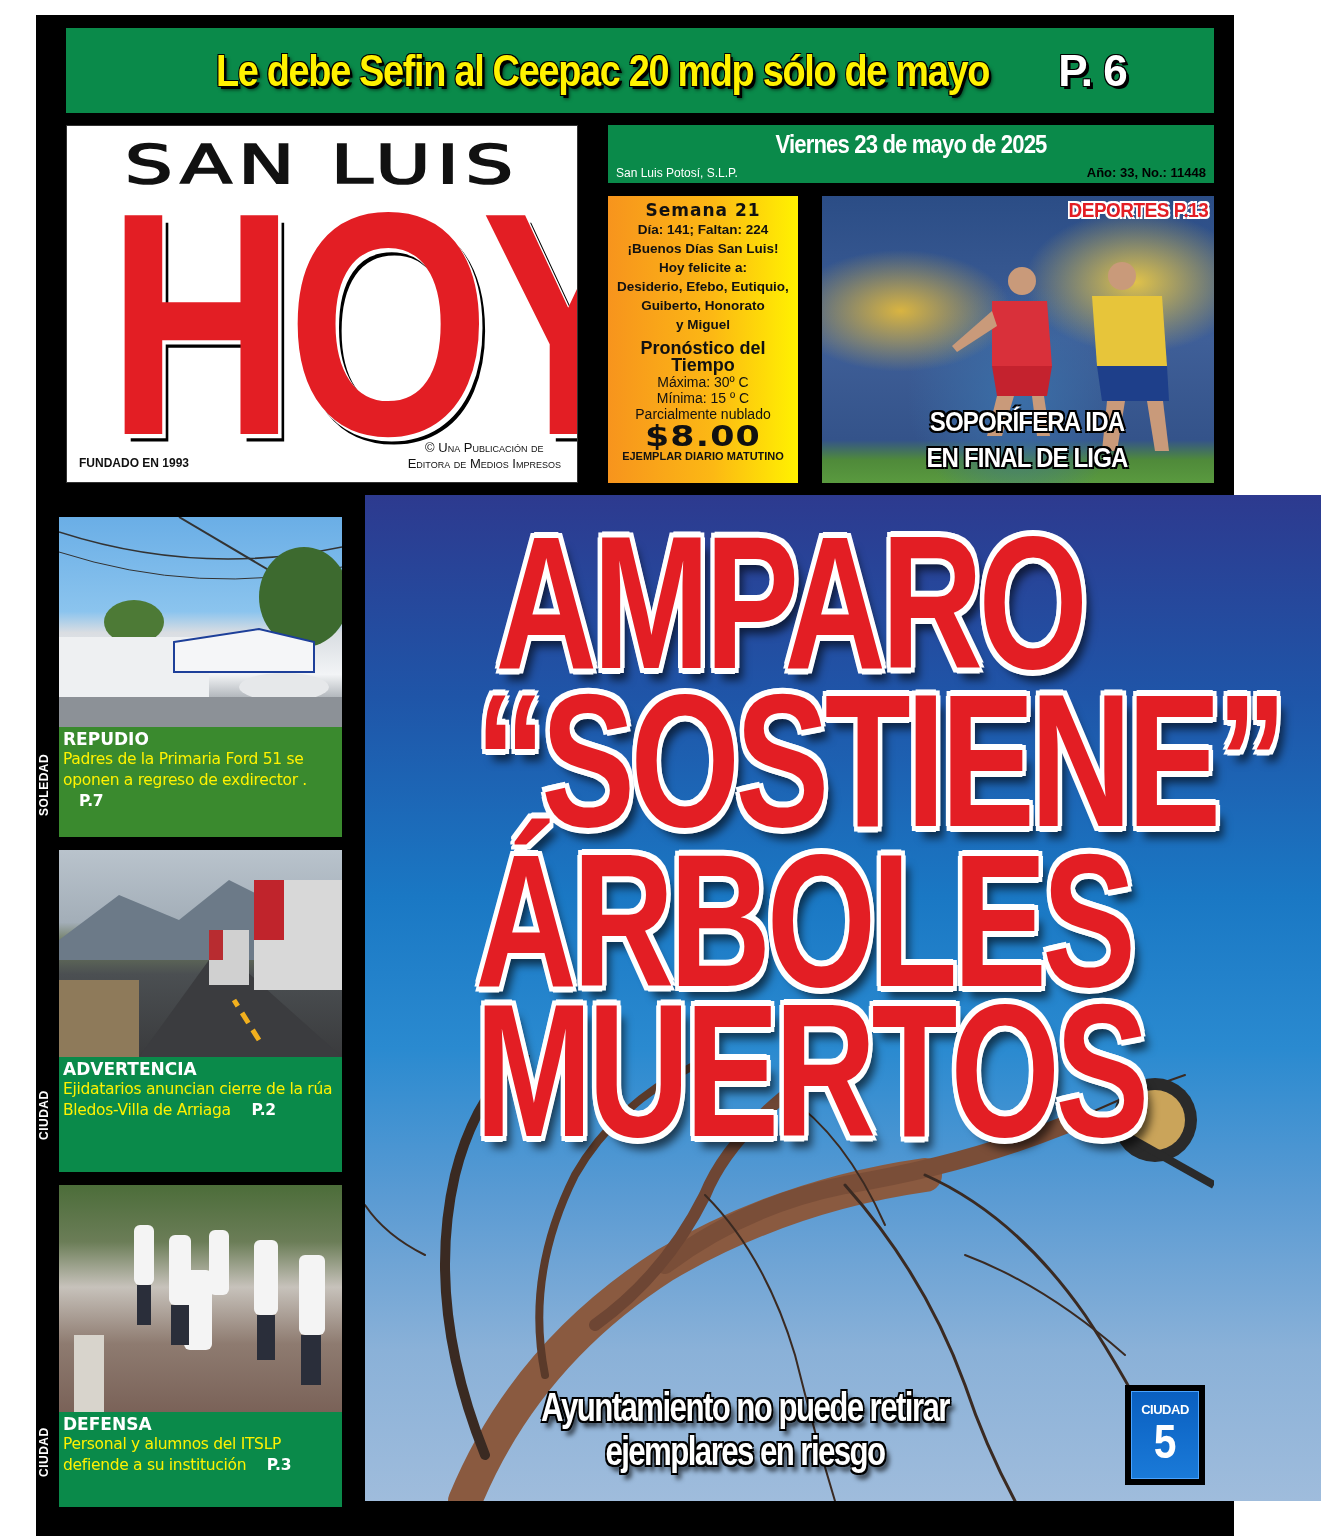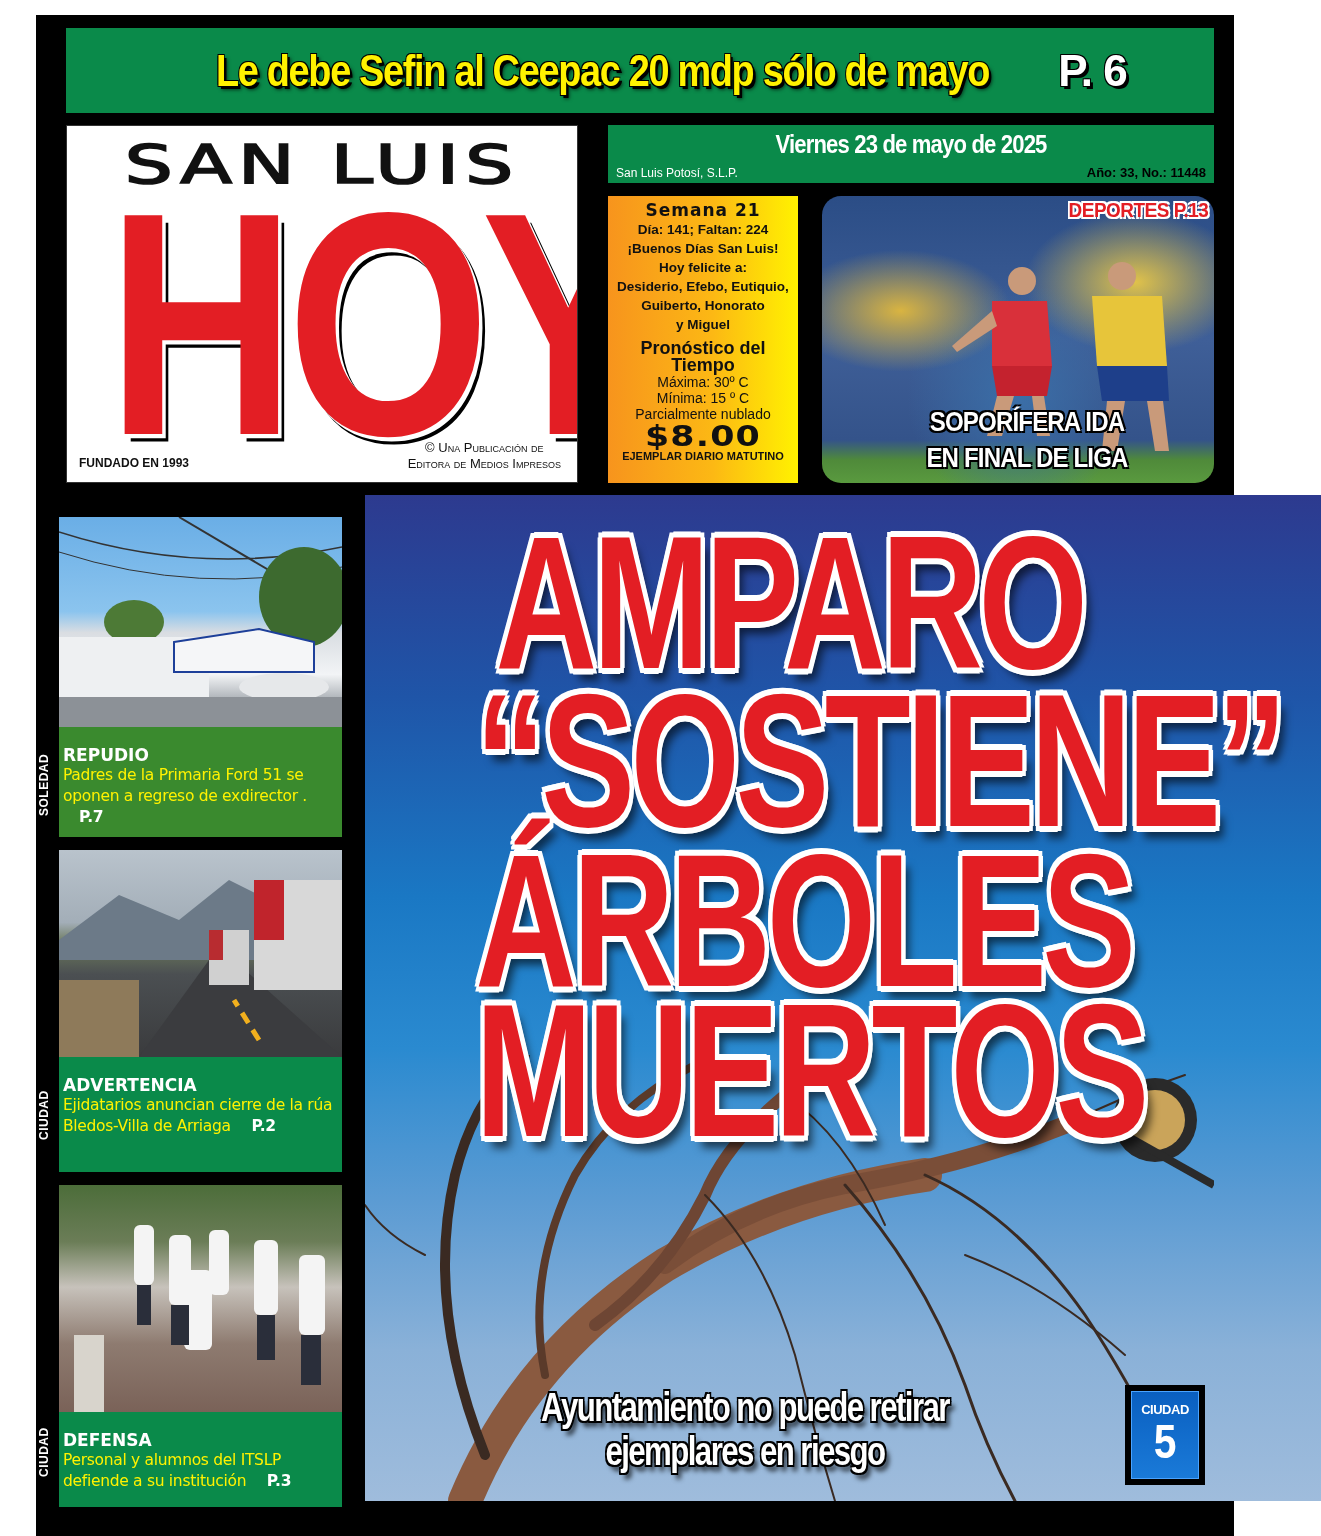--- a/index.html
+++ b/index.html
@@ -42,33 +42,33 @@
   .infobox .weather-title { font-weight: bold; font-size: 18px; margin-top: 6px; line-height: 17px; }
   .infobox .r { font-size: 14px; line-height: 16px; }
   .infobox .price { font-family: "DejaVu Sans", sans-serif; font-weight: bold; font-size: 29px; line-height: 28px; letter-spacing: 1px; transform: scaleX(1.2); }
   .infobox .small { font-weight: bold; font-size: 11px; line-height: 13px; }
 
   
   .sports { position: absolute; left: 786px; top: 181px; width: 392px; height: 287px; overflow: hidden;
     background: radial-gradient(ellipse at 20% 40%, #d9b441 0%, transparent 25%),
                 radial-gradient(ellipse at 80% 30%, #e0c24a 0%, transparent 25%),
                 radial-gradient(ellipse at 50% 70%, #3b6fa8 0%, transparent 40%),
-                linear-gradient(180deg, #2b4d86 0%, #3f5f98 50%, #34538a 85%, #4f8a3a 92%, #5a9a3f 100%); border-radius: 19px; }
+                linear-gradient(180deg, #2b4d86 0%, #3f5f98 50%, #34538a 85%, #4f8a3a 92%, #5a9a3f 100%); }
   .sports .player-red { position: absolute; left: 130px; top: 60px; width: 120px; height: 180px; }
   .sports .player-yellow { position: absolute; left: 255px; top: 55px; width: 110px; height: 200px; }
   .sports .section-tag { position: absolute; right: 6px; top: 2px; font-weight: bold; font-size: 21px; color: #e31e24;
     text-shadow: -2px -2px 0 #fff, 2px -2px 0 #fff, -2px 2px 0 #fff, 2px 2px 0 #fff; letter-spacing: -0.5px; transform: scaleX(0.9); transform-origin: right; }
   .sports .caption { position: absolute; left: 60px; top: 208px; width: 290px; text-align: center; font-weight: bold; font-size: 28px; line-height: 36px;
     color: #fff; letter-spacing: -1px; transform: scaleX(0.86);
     text-shadow: 2px 2px 0 #000, -2px -2px 0 #000, 2px -2px 0 #000, -2px 2px 0 #000; }
 
   
   .story { position: absolute; left: 23px; width: 283px; }
   .story .photo { position: absolute; left: 0; top: 0; width: 283px; overflow: hidden; }
-  .story .caption-box { position: absolute; left: 0; width: 283px; background: #3a8a2e; padding: 18px 4px; }
+  .story .caption-box { position: absolute; left: 0; width: 283px; background: #3a8a2e; padding: 2px 4px; }
   .story .kicker { font-family: "DejaVu Sans", sans-serif; font-weight: bold; font-size: 17px; color: #fff; line-height: 20px; }
   .story .summary { font-family: "DejaVu Sans", sans-serif; font-size: 15.5px; color: #fff200; line-height: 21px; letter-spacing: -0.3px; }
   .story .pref { font-weight: bold; color: #fff; margin-left: 16px; }
   .story .section-vertical { position: absolute; left: -22px; width: 20px; color: #fff; font-weight: bold; font-size: 12px;
     writing-mode: vertical-rl; transform: rotate(180deg); text-align: center; letter-spacing: 0.5px; }
 
   .photo-school { background: linear-gradient(180deg, #6aaee6 0%, #8bc4ee 45%, #d9dde2 55%, #f2f4f6 75%, #9aa0a6 90%, #777 100%); }
   .photo-road { background: linear-gradient(180deg, #b9c3cc 0%, #a3aeb8 35%, #6c7a5c 45%, #4b4f52 60%, #3a3b3d 100%); }
   .photo-march { background: linear-gradient(180deg, #4c6d3a 0%, #6b7d57 25%, #c7c2bb 45%, #8e7b70 70%, #7a6258 100%); }
 

